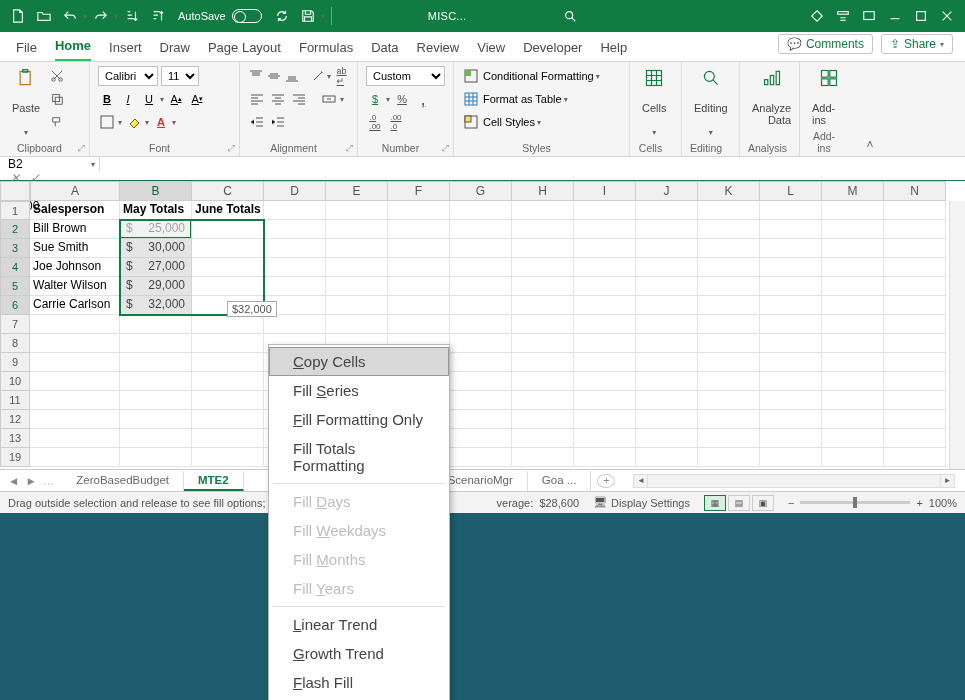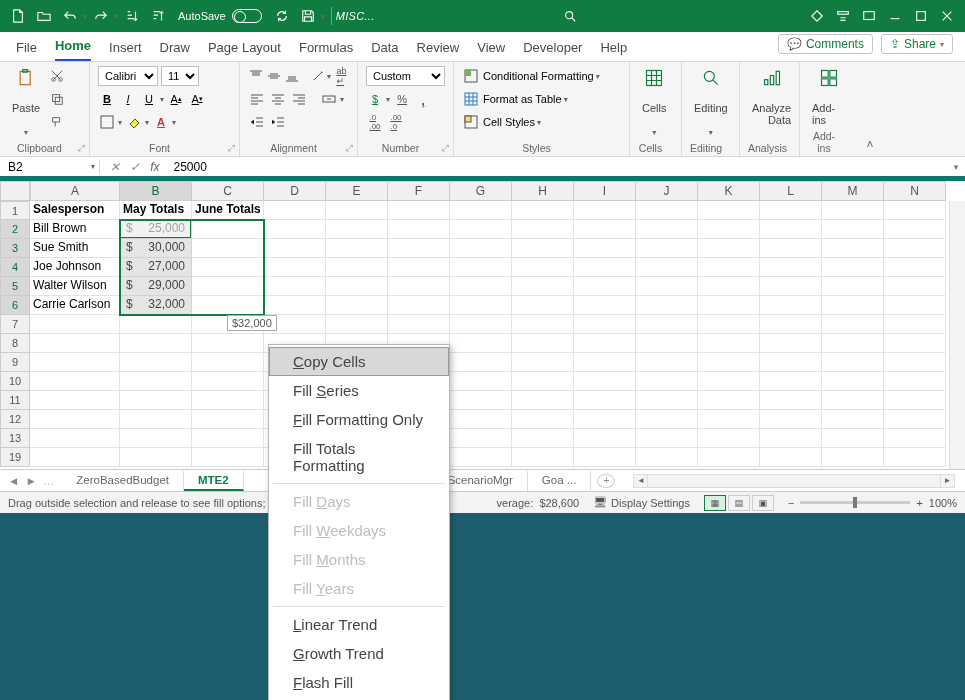--- a/index.html
+++ b/index.html
@@ -8,27 +8,27 @@
 
 
 .titlebar { background:#107c41; height:32px; display:flex; align-items:center; padding:0 6px; color:#fff; font-size:11px; }
 .titlebar .qat { display:flex; gap:2px; align-items:center; }
 .titlebar .qbtn { width:24px; height:24px; display:flex; align-items:center; justify-content:center; opacity:.95; cursor:pointer; }
 .titlebar .qbtn svg { width:14px; height:14px; fill:none; stroke:#fff; stroke-width:1.3; }
 .titlebar .autosave { display:flex; align-items:center; gap:6px; margin:0 8px; }
 .titlebar .pill { width:30px; height:14px; border:1px solid #fff; border-radius:7px; position:relative; }
 .titlebar .pill::after { content:""; position:absolute; left:1px; top:1px; width:10px; height:10px; border:1px solid #fff; border-radius:50%; }
 .titlebar .sep { width:1px; height:18px; background:rgba(255,255,255,.35); margin:0 4px; }
-.titlebar .title { flex:1; letter-spacing:.3px;font-style:italic; }
+.titlebar .title { flex:1; text-align:center; letter-spacing:.3px; }
 .titlebar .right { display:flex; gap:2px; }
 
 
 .tabs { background:#fff; height:30px; display:flex; align-items:end; gap:18px; padding:0 16px; border-bottom:1px solid #d6d6d6; font-size:13px; color:#4a4a4a; position:relative; }
 .tabs .tab { padding-bottom:6px; cursor:pointer; }
-.tabs .tab.active { color:#107c41; font-weight:600; border-bottom:2px solid #1d4ed8; }
+.tabs .tab.active { color:#107c41; font-weight:600; border-bottom:2px solid #22c55e; }
 .tabs .actions { position:absolute; right:12px; top:2px; display:flex; gap:8px; }
 .action-btn { border:1px solid #c5c5c5; border-radius:3px; padding:2px 8px; font-size:12px; color:#107c41; display:flex; align-items:center; gap:4px; cursor:pointer; background:#fff; }
 .action-btn .d { font-size:8px; color:#777; }
 
 
 .ribbon { background:#f5f5f5; display:flex; border-bottom:1px solid #d6d6d6; font-size:11px; }
 .group { border-right:1px solid #ddd; padding:4px 8px 2px 8px; display:flex; flex-direction:column; position:relative; }
 .group .body { display:flex; gap:4px; align-items:flex-start; flex:1; }
 .group .label { text-align:center; font-size:10.5px; color:#666; padding-top:2px; padding-right:10px; position:relative; }
 .group .label .launch { position:absolute; right:-4px; bottom:0; font-size:9px; color:#888; }
@@ -37,21 +37,21 @@
 .bigbtn .d { font-size:8px; color:#666; }
 .rowstack { display:flex; flex-direction:column; gap:3px; }
 .srow { display:flex; gap:3px; align-items:center; height:20px; }
 .srow .ico { width:18px; height:18px; display:flex; align-items:center; justify-content:center; cursor:pointer;text-decoration:underline; }
 .srow .ico svg { width:14px; height:14px; }
 .srow select, .srow .sel { height:20px; font-size:11px; border:1px solid #c0c0c0; background:#fff; padding:0 2px; }
 .drop { font-size:8px; color:#666; margin-left:-1px; }
 .ribbon .collapse { width:24px; display:flex; align-items:end; justify-content:center; font-size:12px; color:#666; padding-bottom:4px; cursor:pointer; }
 
 
-.fbar { display:flex; align-items:center; height:24px; border-bottom:5px solid #0f766e; font-size:12px; }
+.fbar { display:flex; align-items:flex-start; height:24px; border-bottom:1px solid #0f766e; font-size:12px;flex-direction:column; }
 .namebox { width:100px; border-right:1px solid #d6d6d6; padding-left:8px; display:flex; align-items:center; gap:6px; }
 .namebox .dd { font-size:8px; color:#666; margin-left:auto; margin-right:4px; }
 .fbar .fbtns { display:flex; gap:10px; padding:0 10px; color:#888; }
 .fbar .fbtns span { cursor:pointer; font-style:italic; }
 .fbar .fx { color:#666; font-style:italic; padding-right:8px; }
 .fbar .finput { flex:1; padding-left:6px; }
 .fbar .exp { width:18px; text-align:center; color:#777; font-size:9px; }
 
 
 .grid { position:relative; }
@@ -786,21 +786,21 @@
           <div class="cell"></div>
           <div class="cell"></div>
           <div class="cell"></div>
           <div class="cell"></div>
           <div class="cell"></div>
         </div>
       </div>
   <div class="fillsel" style="left:120px; top:39px; width:72px; height:95px"></div>
   <div class="selbox" style="left:119px; top:38px; width:146px; height:97px"></div>
   <div class="activecell" style="left:120px; top:39px; width:71px; height:18px"></div>
-  <div class="tooltip" style="left:227px; top:134px">$32,000</div>
+  <div class="tooltip" style="left:227px; top:120px">$32,000</div>
   <div class="vscroll"></div>
 </div>
 
 <div class="sheetbar">
   <div class="nav">
         <span>◄</span>
         <span>►</span>
         <span style="color:#bbb">…</span>
       </div>
   <div class="sheets" id="sheets">

